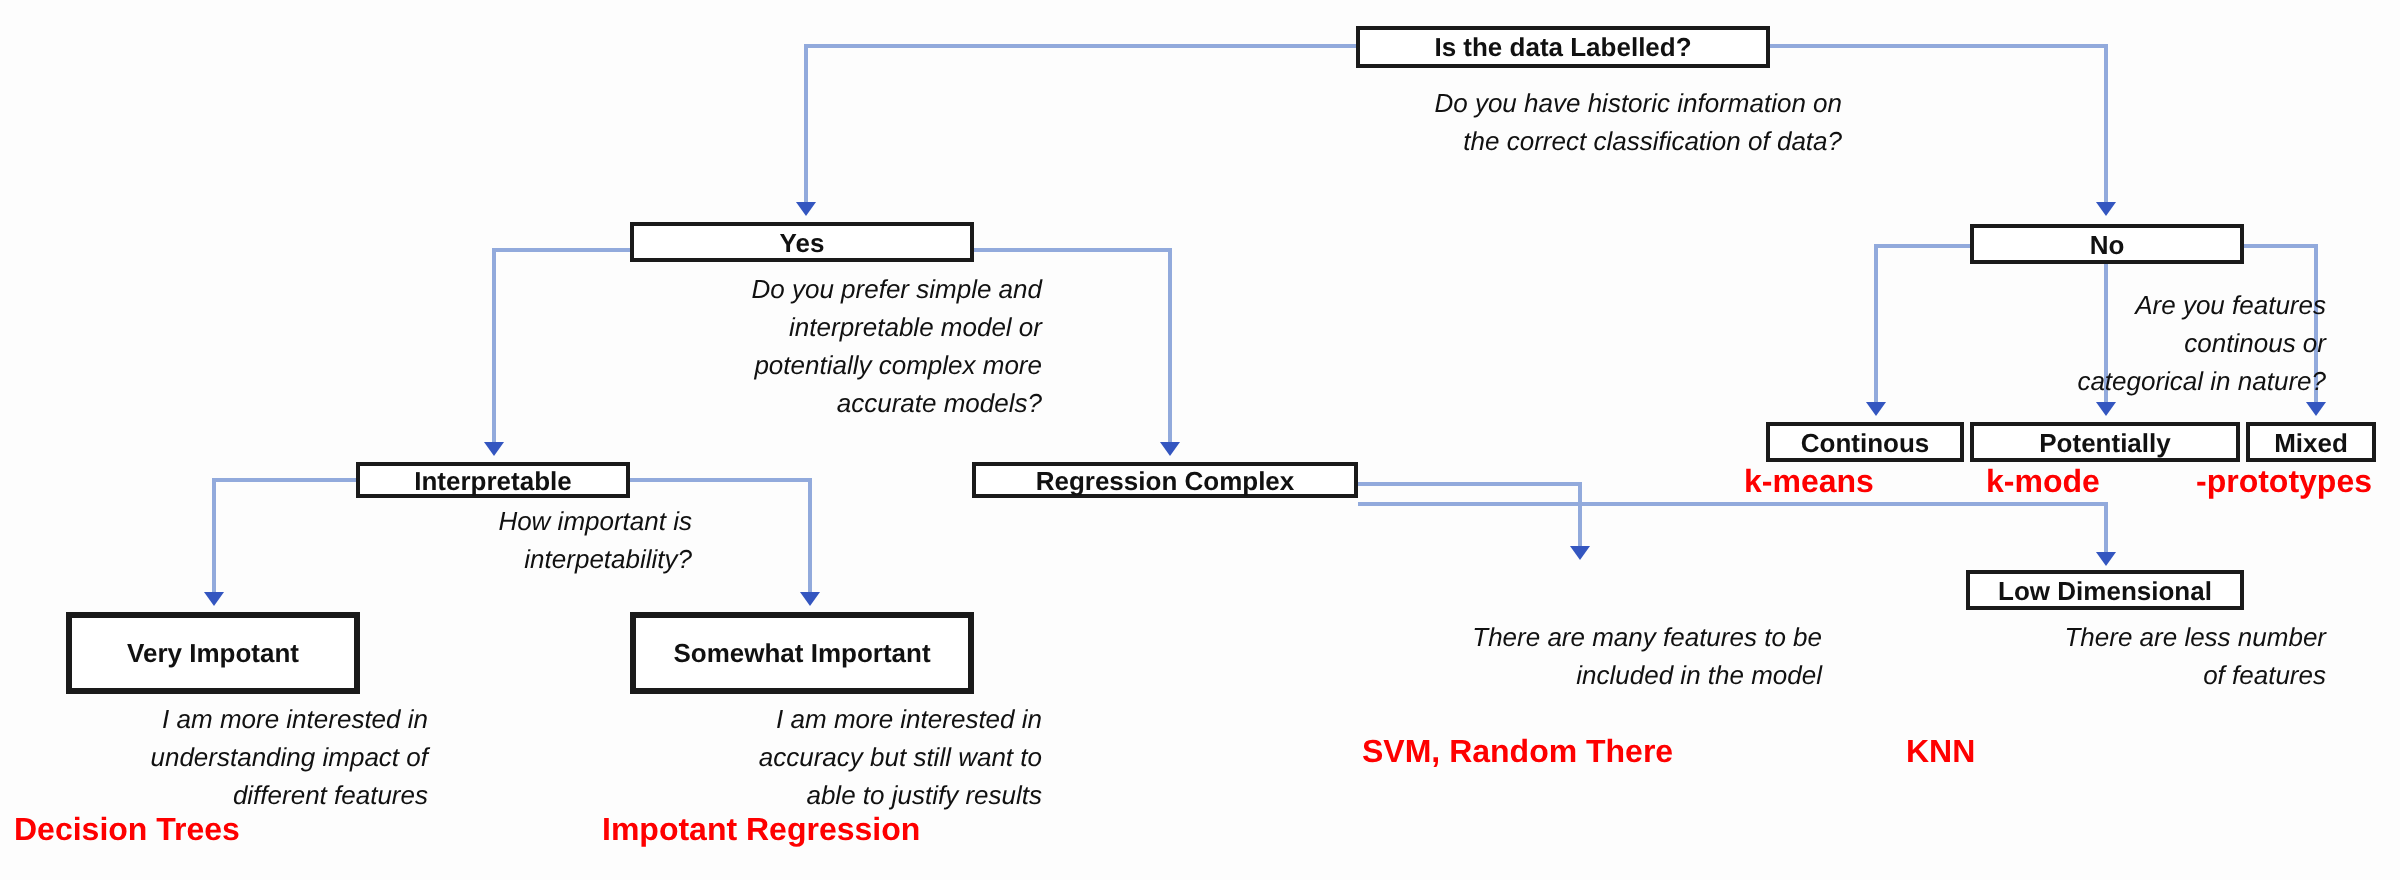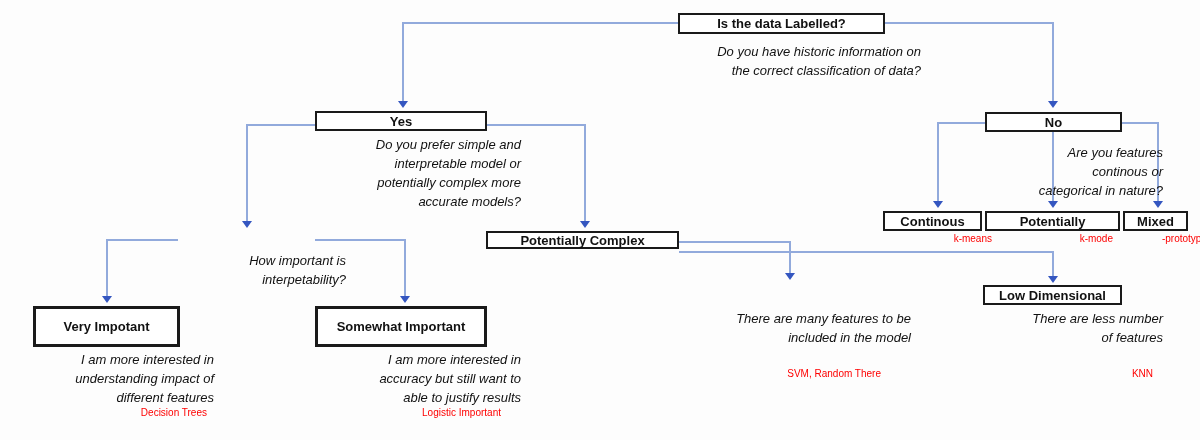--- a/index.html
+++ b/index.html
@@ -20,21 +20,21 @@
     position:absolute;background:#fff;border:2.5px solid var(--border);
     display:flex;align-items:center;justify-content:center;
     font-weight:700;font-size:13px;white-space:nowrap;
   }
   .node.thick{border-width:3px;}
   .q{
     position:absolute;font-style:italic;font-size:13px;line-height:19px;
     text-align:right;white-space:pre-line;color:var(--text);
   }
   .algo{
-    position:absolute;font-weight:400;font-size:10px;text-align:right;
+    position:absolute;font-weight:700;font-size:16px;text-align:left;
     color:var(--algorithm);white-space:nowrap;
   }
   .hline{position:absolute;height:2px;background:var(--line);}
   .vline{position:absolute;width:2px;background:var(--line);}
   .arrow{
     position:absolute;width:0;height:0;
     border-left:5px solid transparent;border-right:5px solid transparent;
     border-top:7px solid var(--arrow);
   }
 </style>
@@ -100,25 +100,28 @@
 potentially complex more
 accurate models?</div>
 
   <div class="node" style="left:985px;top:112px;width:137px;height:20px">
     <span>No</span>
   </div>
   <div class="q" style="left:943px;top:143px;width:220px">Are you features
 continous or
 categorical in nature?</div>
 
+  <div class="node" style="left:178px;top:231px;width:137px;height:18px">
+    <span>Interpretable</span>
+  </div>
   <div class="q" style="left:146px;top:251px;width:200px">How important is
 interpetability?</div>
 
   <div class="node" style="left:486px;top:231px;width:193px;height:18px">
-    <span>Potentially Complex</span>
+    <span>Regression Complex</span>
   </div>
 
   <div class="node" style="left:883px;top:211px;width:99px;height:20px">
     <span>Continous</span>
   </div>
   <div class="algo" style="left:872px;top:233px;width:120px">k-means</div>
 
   <div class="node" style="left:985px;top:211px;width:135px;height:20px">
     <span>Potentially</span>
   </div>
@@ -136,21 +139,21 @@
 understanding impact of
 different features</div>
   <div class="algo" style="left:7px;top:407px;width:200px">Decision Trees</div>
 
   <div class="node thick" style="left:315px;top:306px;width:172px;height:41px">
     <span>Somewhat Important</span>
   </div>
   <div class="q" style="left:281px;top:350px;width:240px">I am more interested in
 accuracy but still want to
 able to justify results</div>
-  <div class="algo" style="left:301px;top:407px;width:200px">Logistic Important</div>
+  <div class="algo" style="left:301px;top:407px;width:200px">Impotant Regression</div>
 
   <div class="q" style="left:651px;top:309px;width:260px">There are many features to be
 included in the model</div>
   <div class="algo" style="left:681px;top:368px;width:200px">SVM, Random There</div>
 
   <div class="node" style="left:983px;top:285px;width:139px;height:20px">
     <span>Low Dimensional</span>
   </div>
   <div class="q" style="left:943px;top:309px;width:220px">There are less number
 of features</div>

